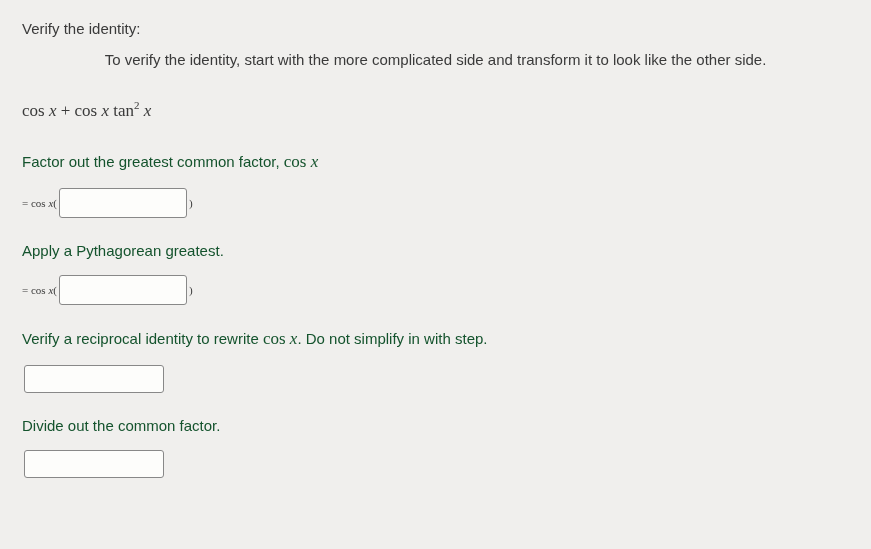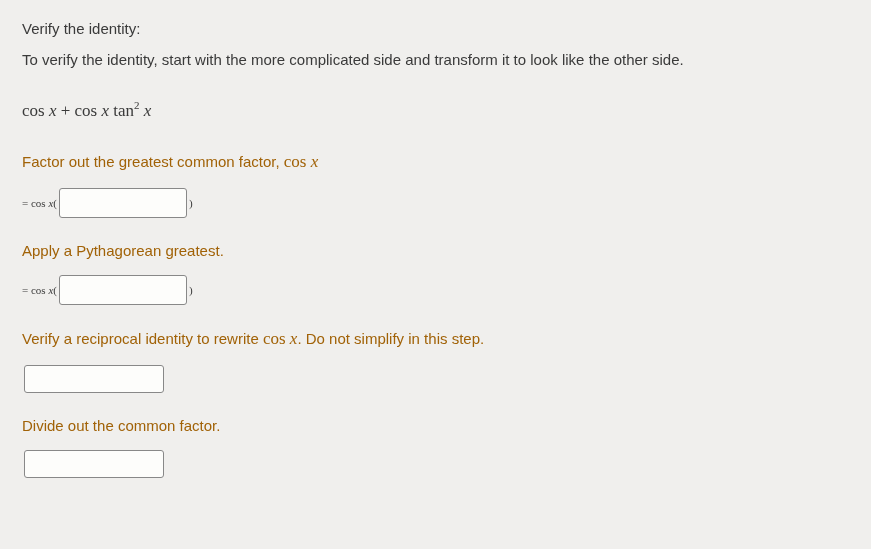--- a/index.html
+++ b/index.html
@@ -7,23 +7,23 @@
       font-family: Arial, Helvetica, sans-serif;
       background: #f0efed;
       color: #3a3a3a;
       width: 871px;
       height: 549px;
       padding: 18px 22px;
       font-size: 15px;
       line-height: 1.4;
     }
     .line1 { margin-bottom: 10px; }
-    .line2 { margin-bottom: 28px; }
+    .line2 { margin-bottom: 28px; text-align: center; }
     .expr { margin-bottom: 28px; font-family: 'Times New Roman', serif; font-size: 17px; }
-    .instruction { margin-bottom: 14px; color:#a16207; }
+    .instruction { margin-bottom: 14px; color:#14532d; }
     .step-row { display:flex; align-items:center; margin-bottom: 22px; font-family: 'Times New Roman', serif; font-size: 11px; }
     .sup { font-size: 11px; vertical-align: super; }
     .var { font-style: italic; }
     .input-box {
       display:inline-block;
       width: 128px;
       height: 30px;
       border: 1px solid #888;
       border-radius: 3px;
       background: #fdfdfb;
@@ -58,21 +58,21 @@
 
 <div class="instruction">Apply a Pythagorean greatest.</div>
 
 <div class="step-row">
   <span>= cos <span class="var">x</span>(</span>
   <span class="input-box"></span>
   <span>)</span>
 </div>
 
 <div class="instruction">
-  <span>Verify a reciprocal identity to rewrite </span><span class="mathinline">cos <span class="var">x</span></span><span>. Do not simplify in this step.</span>
+  <span>Verify a reciprocal identity to rewrite </span><span class="mathinline">cos <span class="var">x</span></span><span>. Do not simplify in with step.</span>
 </div>
 
 <div class="step-row">
   <span class="input-box small"></span>
 </div>
 
 <div class="instruction">Divide out the common factor.</div>
 
 <div class="step-row">
   <span class="input-box small"></span>

